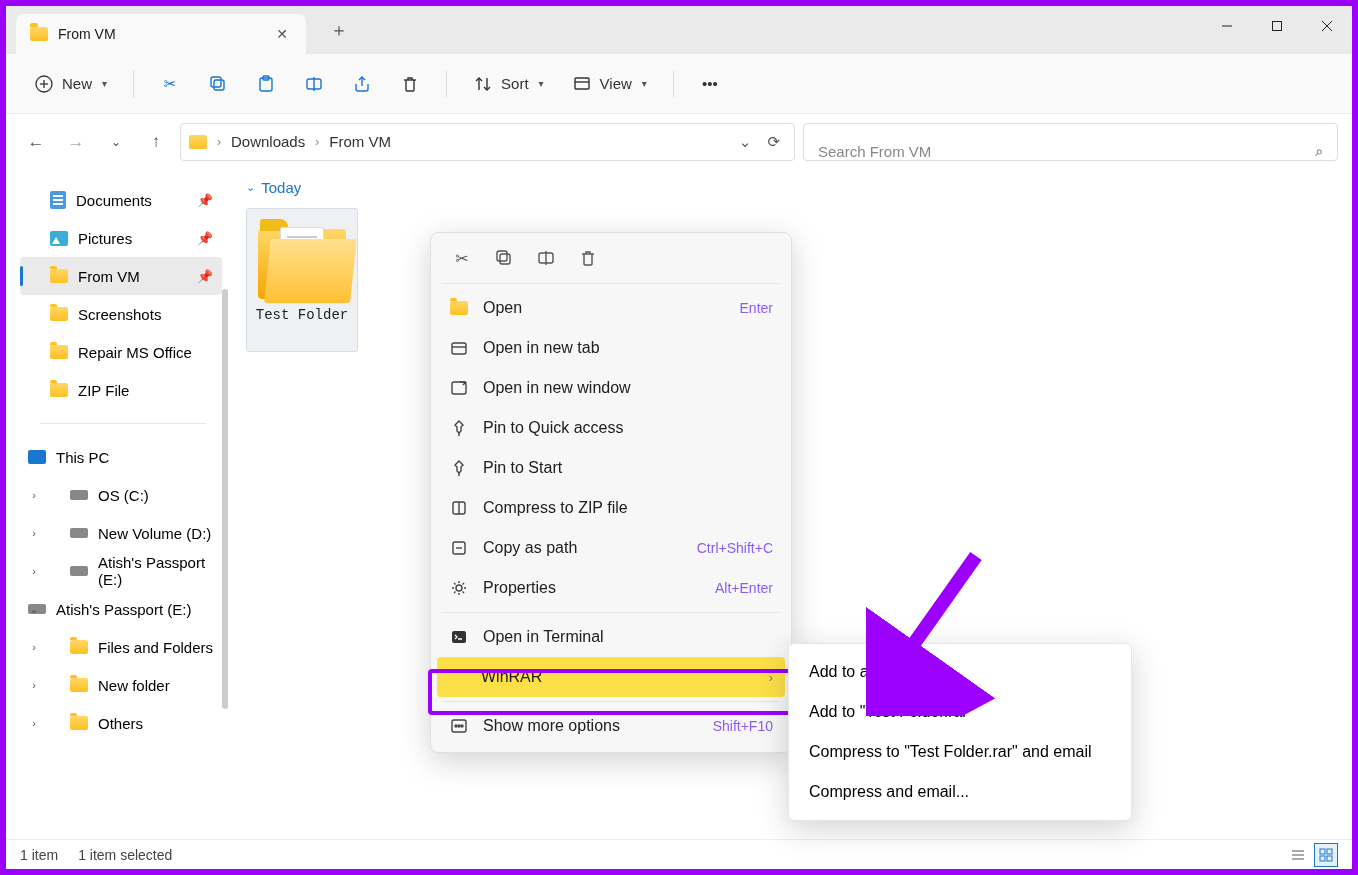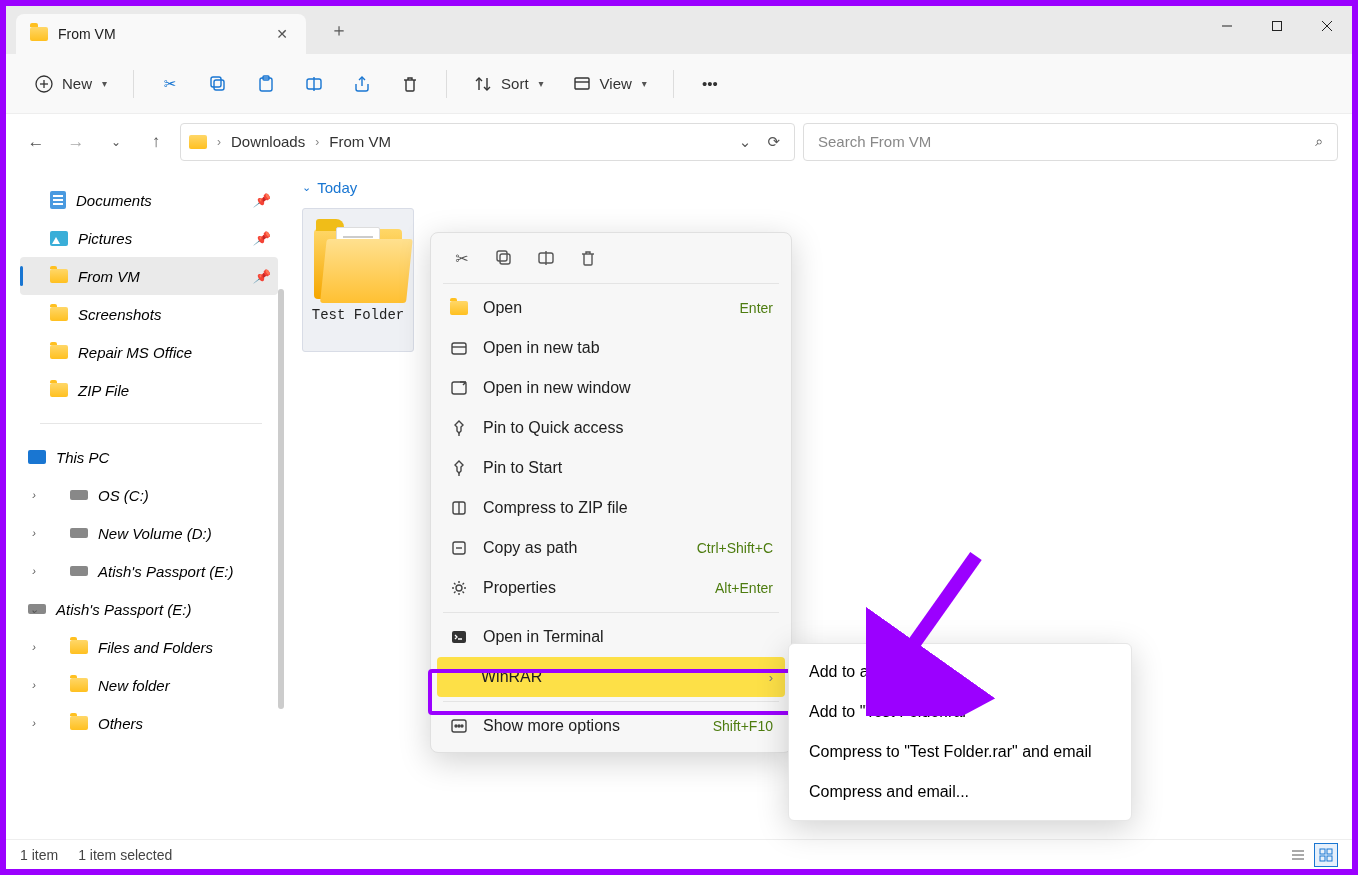--- a/index.html
+++ b/index.html
@@ -29,28 +29,28 @@
 
 .addressrow { height: 55px; display: flex; align-items: center; padding: 0 14px; gap: 8px; background: #fff; }
 .nav-btn { width: 32px; height: 32px; display: flex; align-items: center; justify-content: center; color: #555; cursor: pointer; font-size: 17px; border-radius:4px; }
 .nav-btn.disabled { color: #aaa; }
 .addressbar { flex: 1; height: 38px; border: 1px solid #ddd; border-radius: 4px; display: flex; align-items: center; padding: 0 8px; gap: 4px; font-size: 15px; color: #333; background: #fff; }
 .addressbar .folder-mini { width: 18px; height: 14px; background: linear-gradient(#ffd768, #ffc020); border-radius: 2px; }
 .addressbar .crumb { cursor: pointer; }
 .addressbar .crumb-sep { color: #888; font-size: 12px; padding: 0 6px; }
 .addressbar .spacer { flex: 1; }
 .addressbar .addr-control { color: #555; padding: 0 6px; cursor: pointer; }
-.searchbar { width: 535px; height: 38px; border: 1px solid #ddd; border-radius: 4px; display: flex; align-items: center; padding: 0 14px; background: #fff; }
+.searchbar { width: 535px; height: 38px; border: 1px solid #ddd; border-radius: 4px; display: flex; align-items: flex-end; padding: 0 14px; background: #fff; }
 .searchbar input { border: none; outline: none; flex: 1; font-size: 15px; color: #333; background: transparent; }
 .searchbar input::placeholder { color: #888; }
 .searchbar .search-icon { color: #555; font-size: 14px; }
 
 
 .main { flex: 1; display: flex; background: #fff; overflow: hidden; }
-.sidebar { width: 278px; padding: 12px 6px 12px 14px; overflow-y: auto; position: relative; font-style: italic; }
+.sidebar { width: 222px; padding: 12px 6px 12px 14px; overflow-y: auto; position: relative; }
 .sidebar-scrollbar { position: absolute; right: 0; top: 120px; width: 6px; height: 420px; background: #ccc; border-radius: 3px; }
 .side-item { display: flex; align-items: center; height: 38px; padding: 0 8px 0 30px; gap: 10px; font-size: 15px; cursor: pointer; border-radius: 4px; position: relative; }
 .side-item.selected { background: #eaeaea; }
 .side-item.selected::before { content: ""; position: absolute; left: 0; top: 9px; width: 3px; height: 20px; background: #1976d2; border-radius: 2px; }
 .side-item .pin { margin-left: auto; color: #888; font-size: 13px; }
 .side-item .expand { position: absolute; left: 6px; color: #555; font-size: 11px; width: 16px; text-align: center; }
 .side-item.level2 { padding-left: 50px; }
 .side-divider { height: 1px; background: #e6e6e6; margin: 14px 16px 14px 20px; }
 .folder-ic { width: 18px; height: 14px; background: linear-gradient(#ffd768, #ffc020); border-radius: 2px; flex-shrink: 0; position:relative; }
 .folder-ic::before { content:""; position:absolute; top:-3px; left:0; width:7px; height:3px; background:#ffc020; border-radius:2px 2px 0 0; }
@@ -70,21 +70,21 @@
 .big-folder .back::before { content:""; position:absolute; top:-10px; left:2px; width:28px; height:12px; background:#f0bd18; border-radius:3px 8px 0 0; }
 .big-folder .front { position:absolute; left: 6px; right:-4px; top:10px; bottom:-4px; background: linear-gradient(#ffe08f,#ffc032); border-radius: 3px; transform: skewX(-6deg); transform-origin: bottom; }
 .big-folder .paper { position:absolute; left:22px; top:-2px; width:44px; height:52px; background:#fff; border:1px solid #ddd; border-radius:2px; }
 .big-folder .paper::after { content:""; position:absolute; top:8px; left:6px; right:6px; height:2px; background:#ccc; box-shadow:0 6px 0 #ccc,0 12px 0 #ccc,0 18px 0 #ccc; }
 .file-label { font-size: 14px; text-align: center; color: #222; font-family: Liberation Mono, monospace; }
 
 
 .context-menu { position: absolute; top: 226px; left: 424px; width: 362px; background: #f7f7f7; border:1px solid #e0e0e0; border-radius: 8px; box-shadow: 0 8px 32px rgba(0,0,0,0.18); padding: 6px; z-index: 10; }
 .ctx-row { display: flex; align-items: center; height: 40px; padding: 0 12px; border-radius: 4px; cursor: pointer; gap: 14px; font-size: 16px; color: #202020; }
 .ctx-icon { width: 20px; height: 20px; display:flex; align-items:center; justify-content:center; color:#444; flex-shrink:0; }
-.ctx-shortcut { margin-left: auto; color: #4d7c0f; font-size: 14px; }
+.ctx-shortcut { margin-left: auto; color: #8b5cf6; font-size: 14px; }
 .ctx-chevron { margin-left: auto; color: #777; font-size: 13px; }
 .ctx-sep { height: 1px; background: #e4e4e4; margin: 4px 6px; }
 .ctx-toolbar { display: flex; gap: 20px; padding: 8px 14px 10px; }
 .ctx-toolbar .ctb { width: 22px; height: 22px; display:flex; align-items:center; justify-content:center; color:#555; cursor:pointer; }
 .ctx-highlight { position:absolute; left:-3px; width: calc(100% + 6px); border: 4px solid #9b00ff; border-radius: 4px; pointer-events:none; }
 .ctx-highlight-row { height:46px; top: 436px; }
 
 
 .submenu { position: absolute; top: 637px; left: 782px; width: 344px; background: #fff; border:1px solid #e6e6e6; border-radius: 6px; box-shadow: 0 8px 32px rgba(0,0,0,0.18); padding: 8px 0; z-index: 20; }
 .sub-item { height: 40px; display:flex; align-items:center; padding: 0 20px; font-size: 16px; cursor:pointer; }

